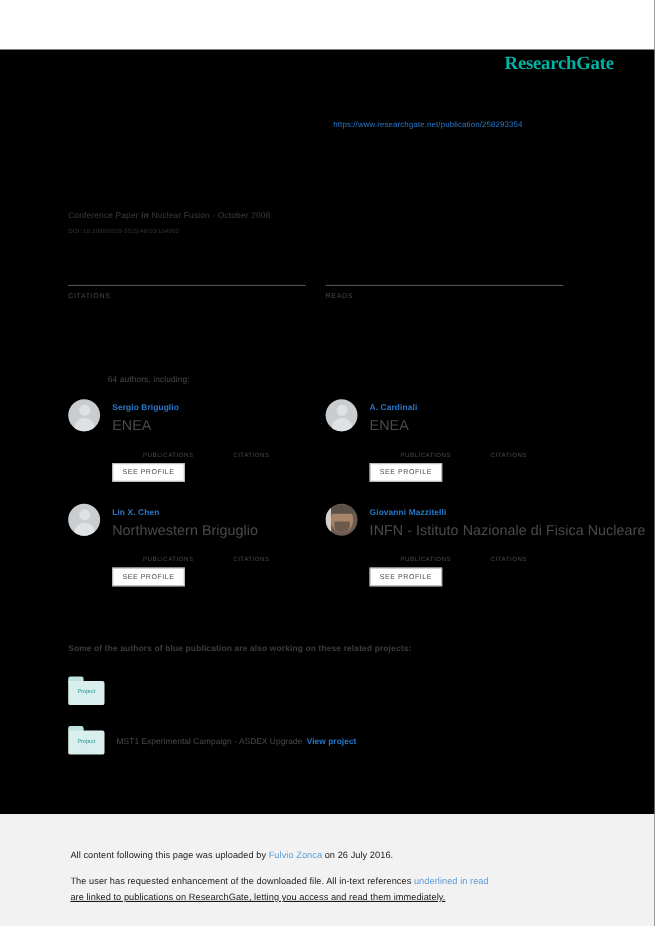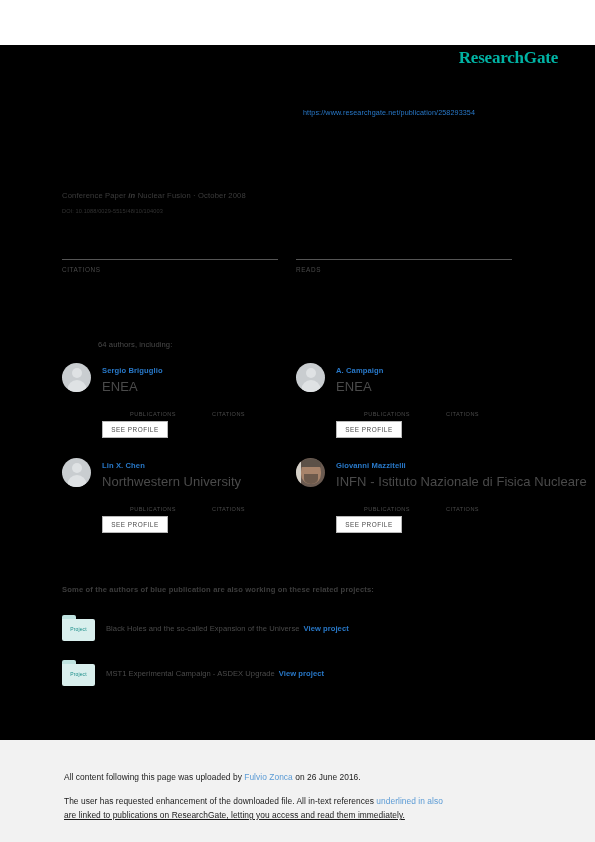--- a/index.html
+++ b/index.html
@@ -382,42 +382,42 @@
     </div>
   </div>
   <div class="see-profile">SEE PROFILE</div>
 </div>
 
 <div class="author-card c1">
   <div class="avatar">
     <div class="head"></div>
       <div class="body"></div>
   </div>
-  <div class="author-name">A. Campaign</div>
+  <div class="author-name">A. Cardinali</div>
   <div class="author-inst">ENEA</div>
   <div class="author-stats">
     <div class="stat s0">
       <div class="sn"></div>
       <div class="sl">PUBLICATIONS</div>
     </div>
     <div class="stat s1">
       <div class="sn"></div>
       <div class="sl">CITATIONS</div>
     </div>
   </div>
   <div class="see-profile">SEE PROFILE</div>
 </div>
 
 <div class="author-card c2">
   <div class="avatar">
     <div class="head"></div>
       <div class="body"></div>
   </div>
   <div class="author-name">Lin X. Chen</div>
-  <div class="author-inst">Northwestern University</div>
+  <div class="author-inst">Northwestern Briguglio</div>
   <div class="author-stats">
     <div class="stat s0">
       <div class="sn"></div>
       <div class="sl">PUBLICATIONS</div>
     </div>
     <div class="stat s1">
       <div class="sn"></div>
       <div class="sl">CITATIONS</div>
     </div>
   </div>
@@ -447,35 +447,32 @@
 </div>
 
 <div class="projects-head">Some of the authors of blue publication are also working on these related projects:</div>
 
 <div class="project-row p0">
   <div class="folder">
     <div class="tab"></div>
       <div class="main"></div>
     <div class="ftxt">Project</div>
   </div>
-  <div class="project-title">
-    <span>Black Holes and the so-called Expansion of the Universe</span><span class="project-link">View project</span>
-  </div>
 </div>
 
 <div class="project-row p1">
   <div class="folder">
     <div class="tab"></div>
       <div class="main"></div>
     <div class="ftxt">Project</div>
   </div>
   <div class="project-title">
     <span>MST1 Experimental Campaign - ASDEX Upgrade</span><span class="project-link">View project</span>
   </div>
 </div>
 
 <div class="footer-line f0">
-  <span>All content following this page was uploaded by </span><span class="footer-link">Fulvio Zonca</span><span> on 26 June 2016.</span>
+  <span>All content following this page was uploaded by </span><span class="footer-link">Fulvio Zonca</span><span> on 26 July 2016.</span>
 </div>
 <div class="footer-line f1">
-  <span>The user has requested enhancement of the downloaded file. All in-text references </span><span class="footer-link">underlined in also</span>
+  <span>The user has requested enhancement of the downloaded file. All in-text references </span><span class="footer-link">underlined in read</span>
 </div>
 <div class="footer-line f2">are linked to publications on ResearchGate, letting you access and read them immediately.</div>
 
 </body></html>

